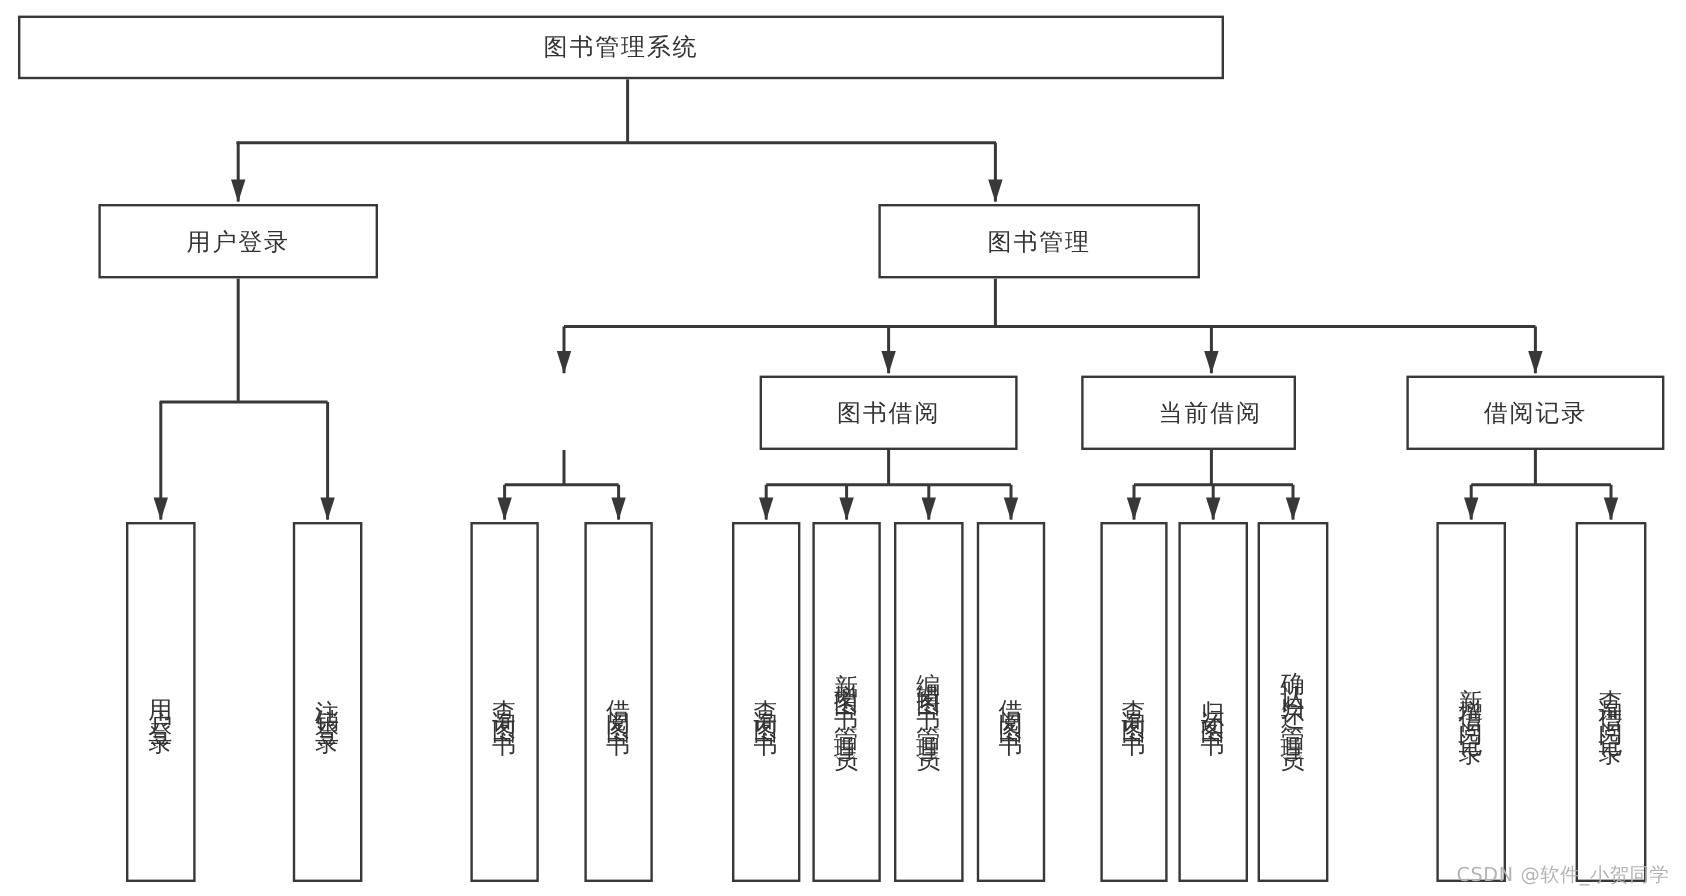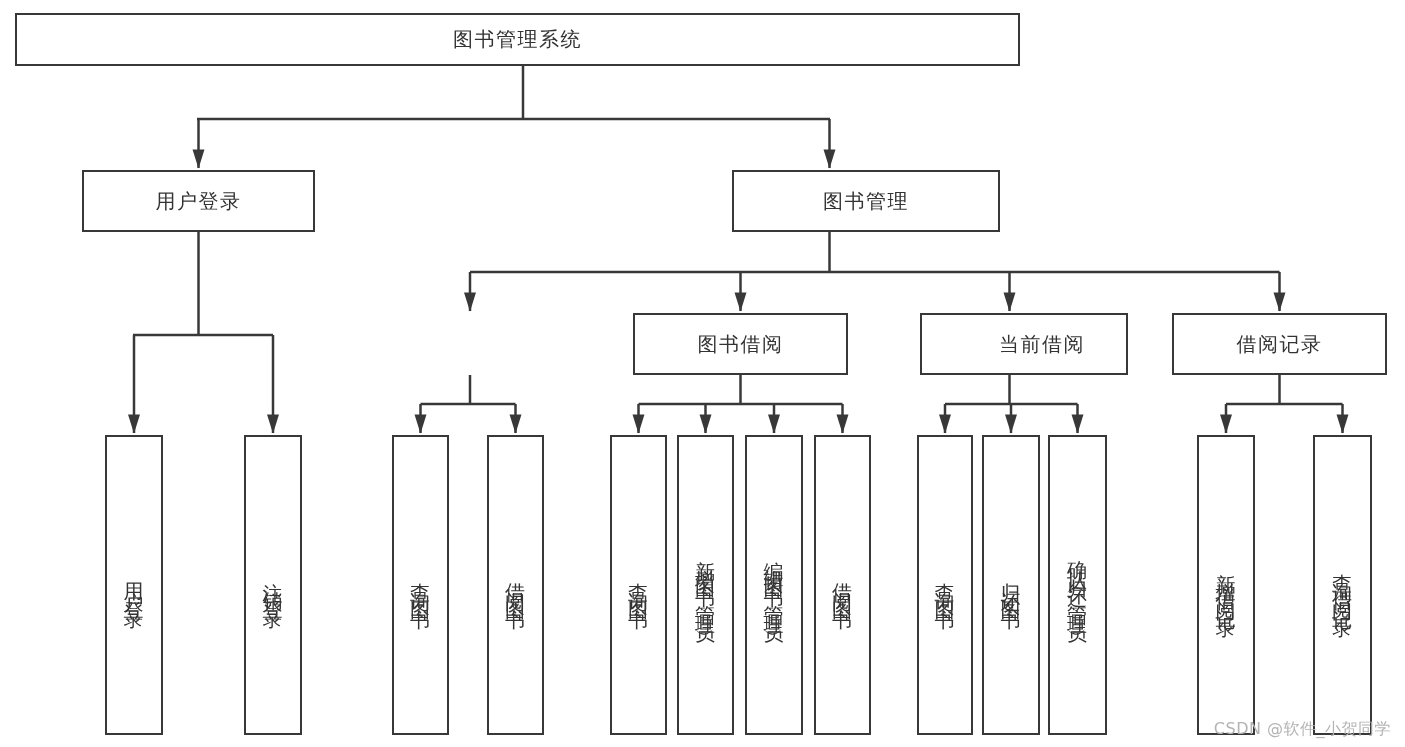--- a/index.html
+++ b/index.html
@@ -90,21 +90,21 @@
       <line x1="1342.5" y1="404" x2="1342.5" y2="433" marker-end="url(#arrow)"></line>
     </g>
   </svg>
 
   <div class="box hbox" style="left:15px;top:13px;width:1005px;height:53px;">图书管理系统</div>
 
   <div class="box hbox" style="left:82px;top:170px;width:233px;height:62px;">用户登录</div>
   <div class="box hbox" style="left:712px;top:170px;width:268px;height:62px;margin-left:20px;">图书管理</div>
 
   <div class="box hbox" style="left:633px;top:313px;width:215px;height:62px;">图书借阅</div>
-  <div class="box hbox" style="left:920px;top:313px;width:208px;height:62px;padding-left:36px;">当前借阅</div>
+  <div class="box hbox" style="left:901px;top:313px;width:179px;height:62px;padding-left:36px;">当前借阅</div>
   <div class="box hbox" style="left:1172px;top:313px;width:215px;height:62px;">借阅记录</div>
 
   <div class="box vbox" style="left:105px;width:58px;">用户登录</div>
   <div class="box vbox" style="left:244px;width:58px;">注销登录</div>
 
   <div class="box vbox" style="left:392px;width:57px;">查询图书</div>
   <div class="box vbox" style="left:487px;width:57px;">借阅图书</div>
 
   <div class="box vbox" style="left:610px;width:57px;">查询图书</div>
   <div class="box vbox" style="left:677px;width:57px;">新增图书（管理员）</div>

